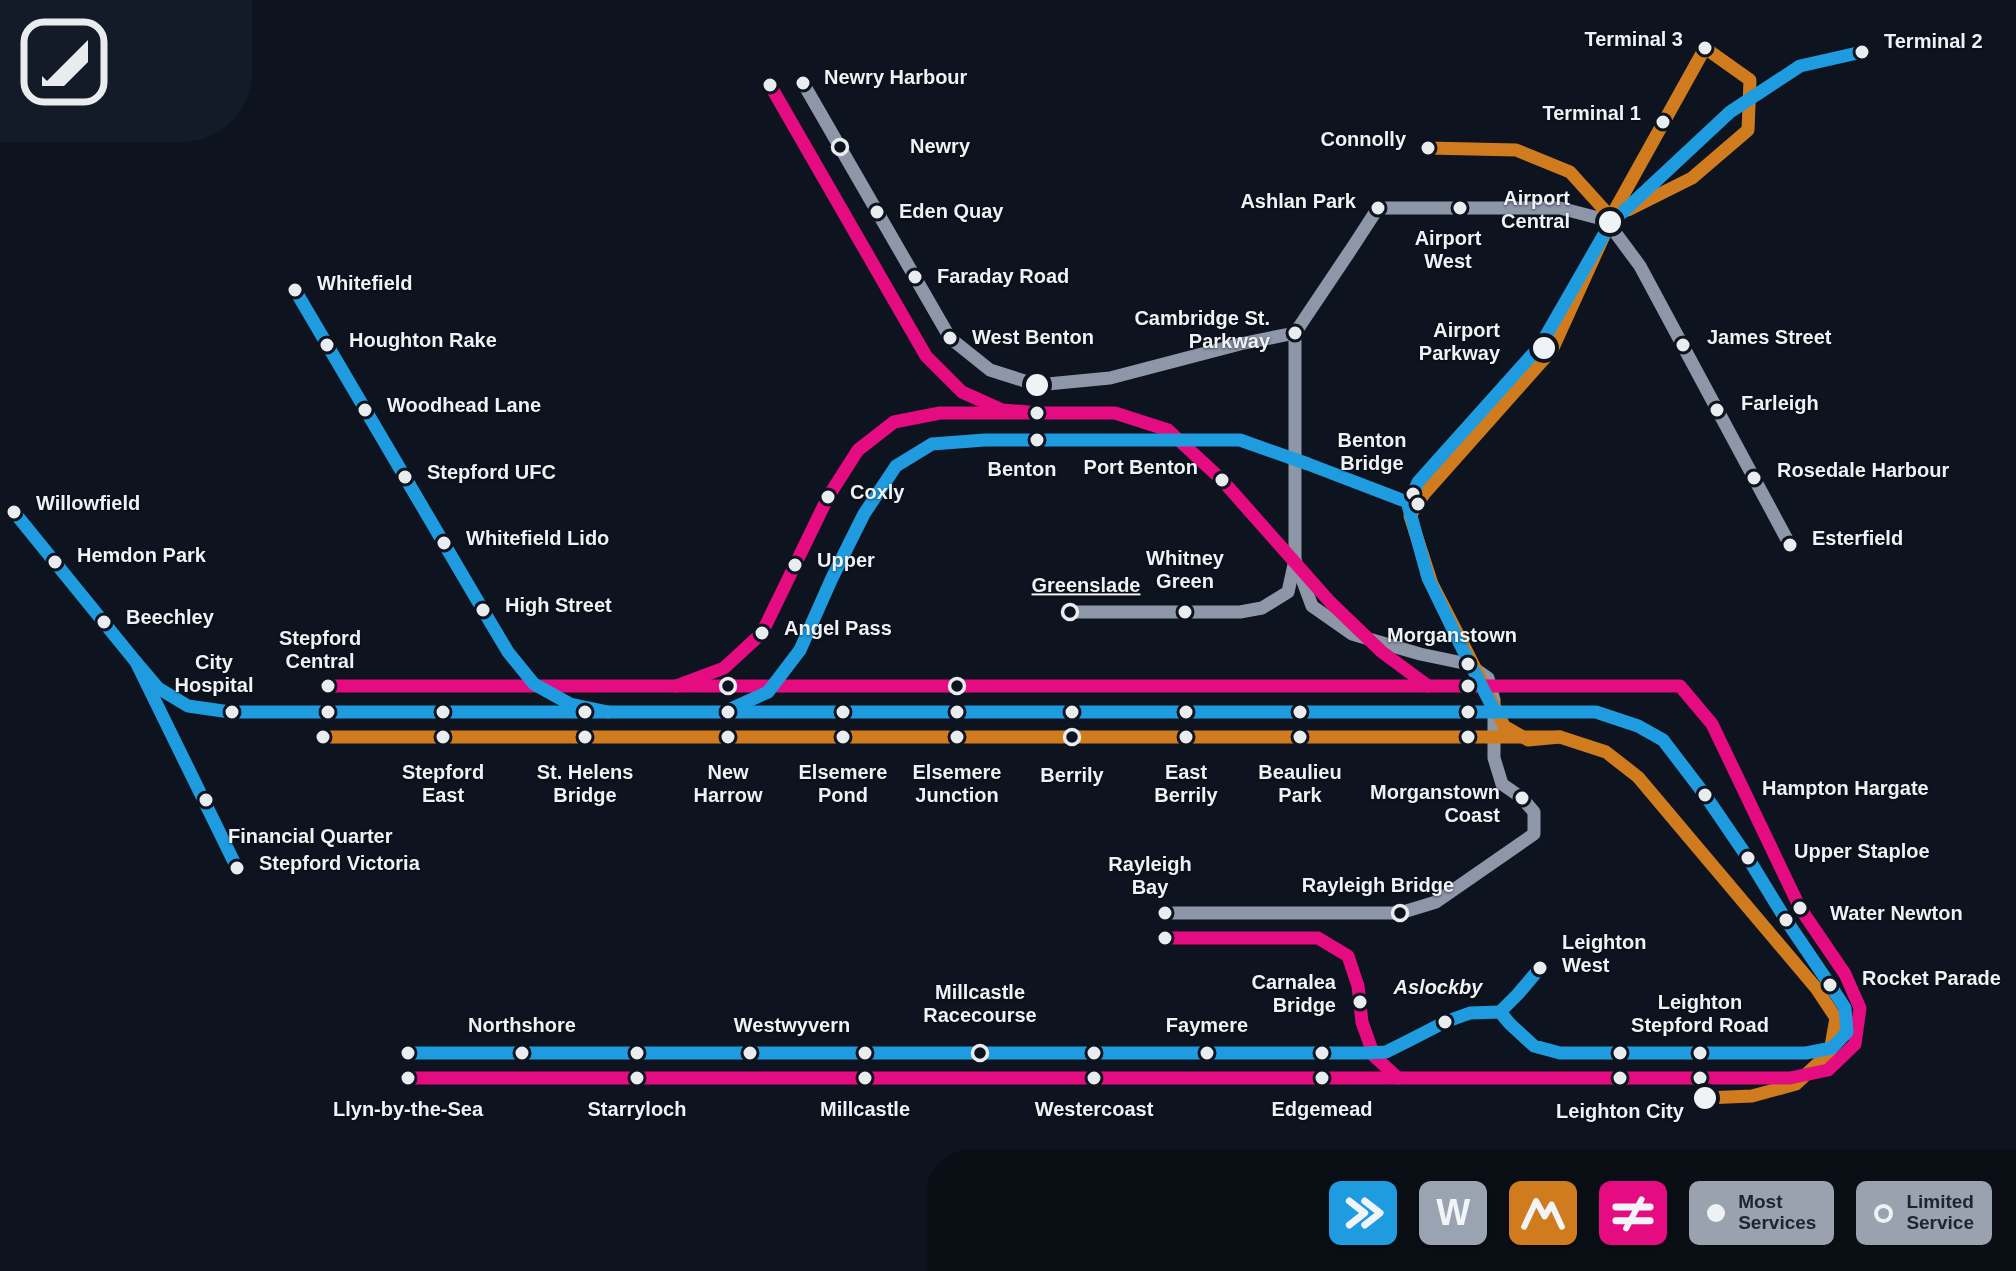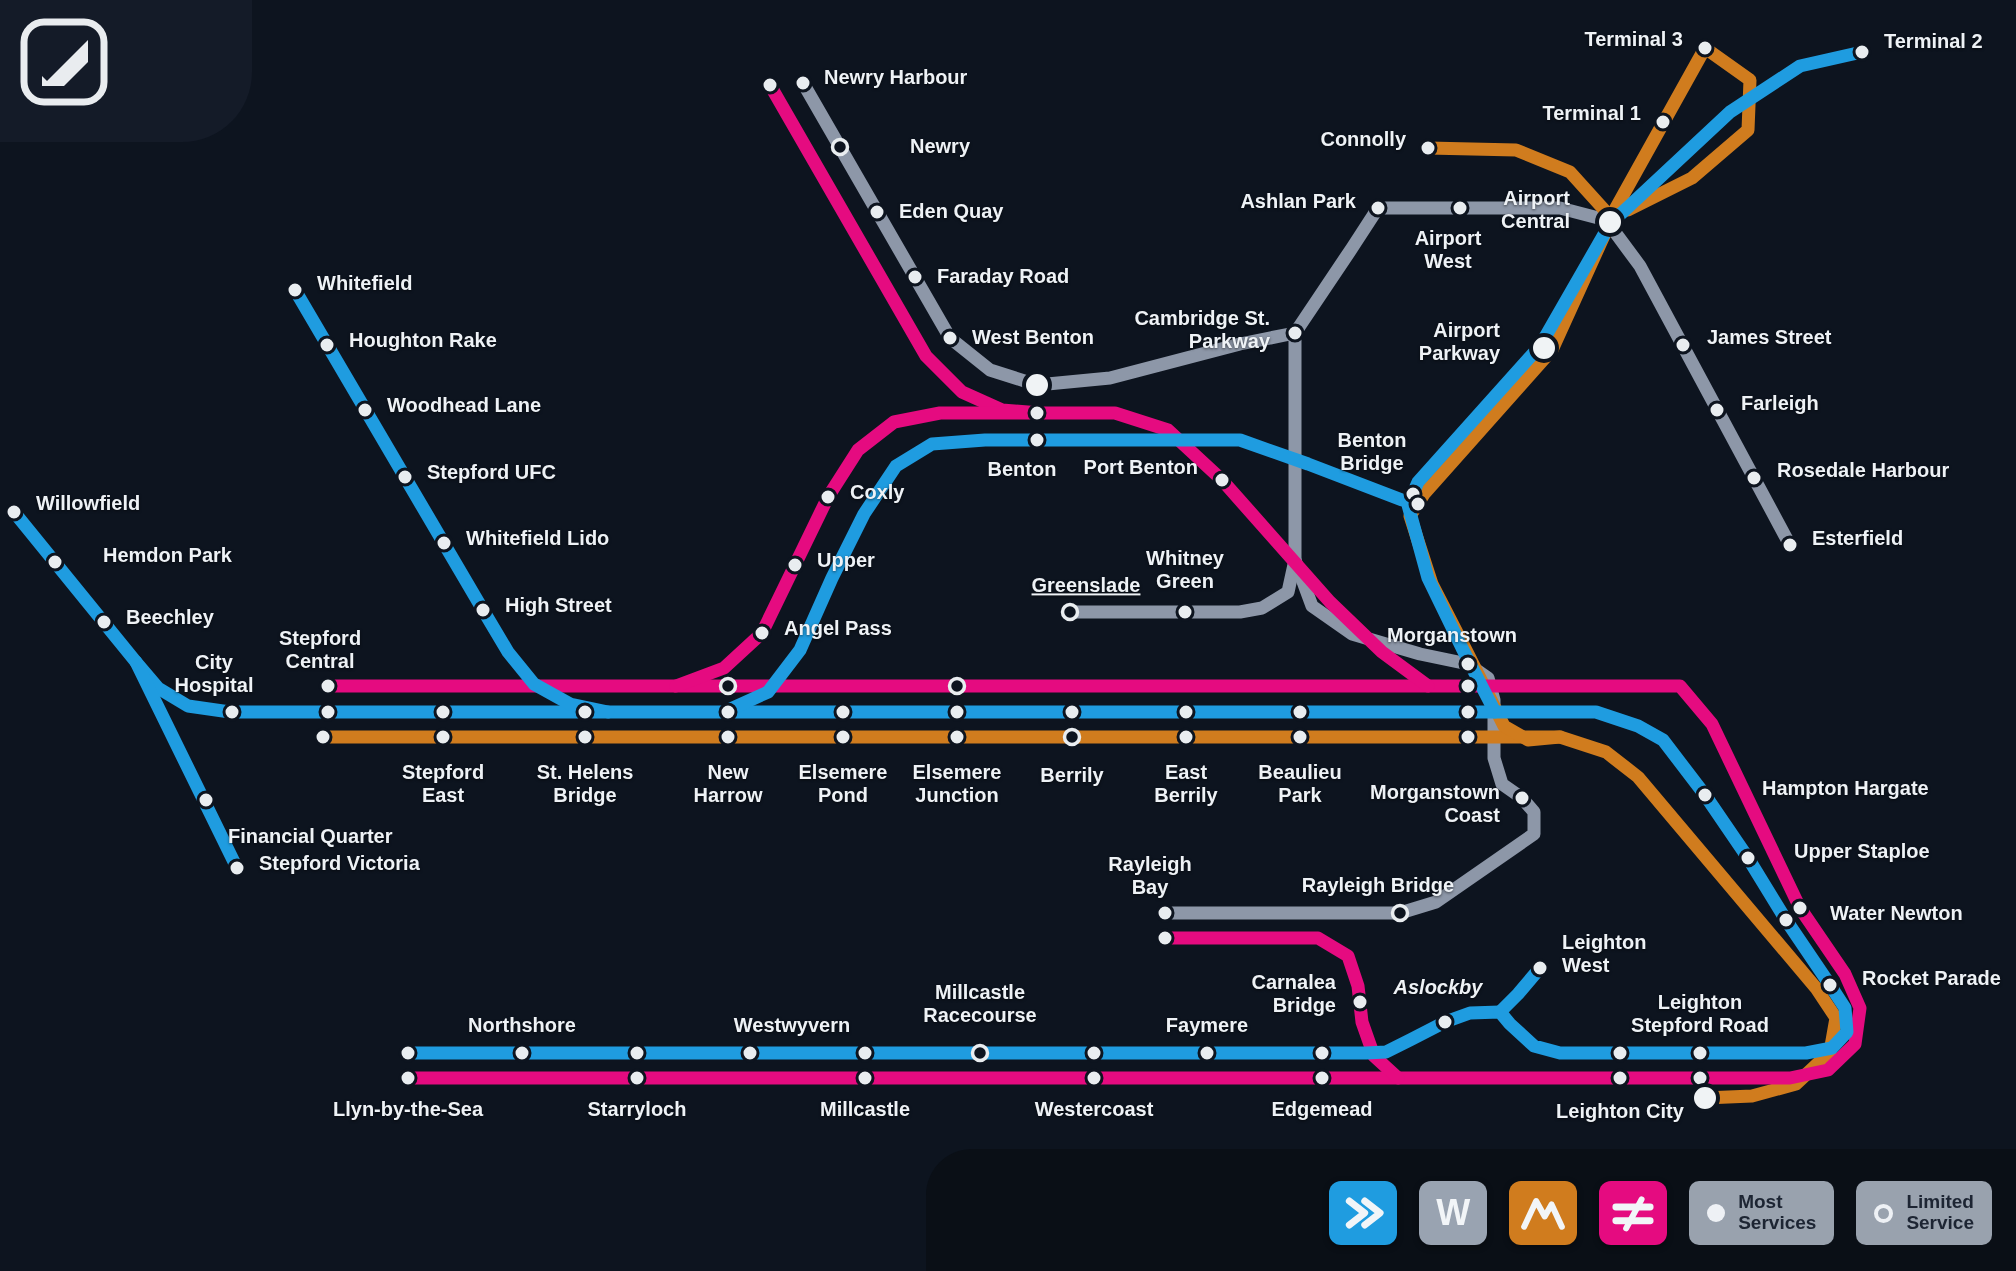--- a/index.html
+++ b/index.html
@@ -153,21 +153,21 @@
       <g>
         <circle cx="1037" cy="385" r="13" fill="#f0f3f5" stroke="#0d141f" stroke-width="4"></circle>
         <circle cx="1610" cy="222" r="13" fill="#f0f3f5" stroke="#0d141f" stroke-width="4"></circle>
         <circle cx="1544" cy="348" r="13" fill="#f0f3f5" stroke="#0d141f" stroke-width="4"></circle>
         <circle cx="1705" cy="1098" r="13" fill="#f0f3f5" stroke="#0d141f" stroke-width="4"></circle>
       </g>
     </svg>
 
   <div id="labels">
       <div class="st-label al-left" style="left: 36px; top: 504px;">Willowfield</div>
-      <div class="st-label al-left" style="left: 77px; top: 556px; margin-left: 26px;">Hemdon Park</div>
+      <div class="st-label al-left" style="left: 77px; top: 556px;">Hemdon Park</div>
       <div class="st-label al-left" style="left: 126px; top: 618px;">Beechley</div>
       <div class="st-label al-center" style="left: 214px; top: 674px;">City
 Hospital</div>
       <div class="st-label al-left" style="left: 228px; top: 796px; margin-top: 41px;">Financial Quarter</div>
       <div class="st-label al-left" style="left: 259px; top: 864px;">Stepford Victoria</div>
       <div class="st-label al-left" style="left: 317px; top: 284px;">Whitefield</div>
       <div class="st-label al-left" style="left: 349px; top: 341px;">Houghton Rake</div>
       <div class="st-label al-left" style="left: 387px; top: 406px;">Woodhead Lane</div>
       <div class="st-label al-left" style="left: 427px; top: 473px;">Stepford UFC</div>
       <div class="st-label al-left" style="left: 466px; top: 539px;">Whitefield Lido</div>

